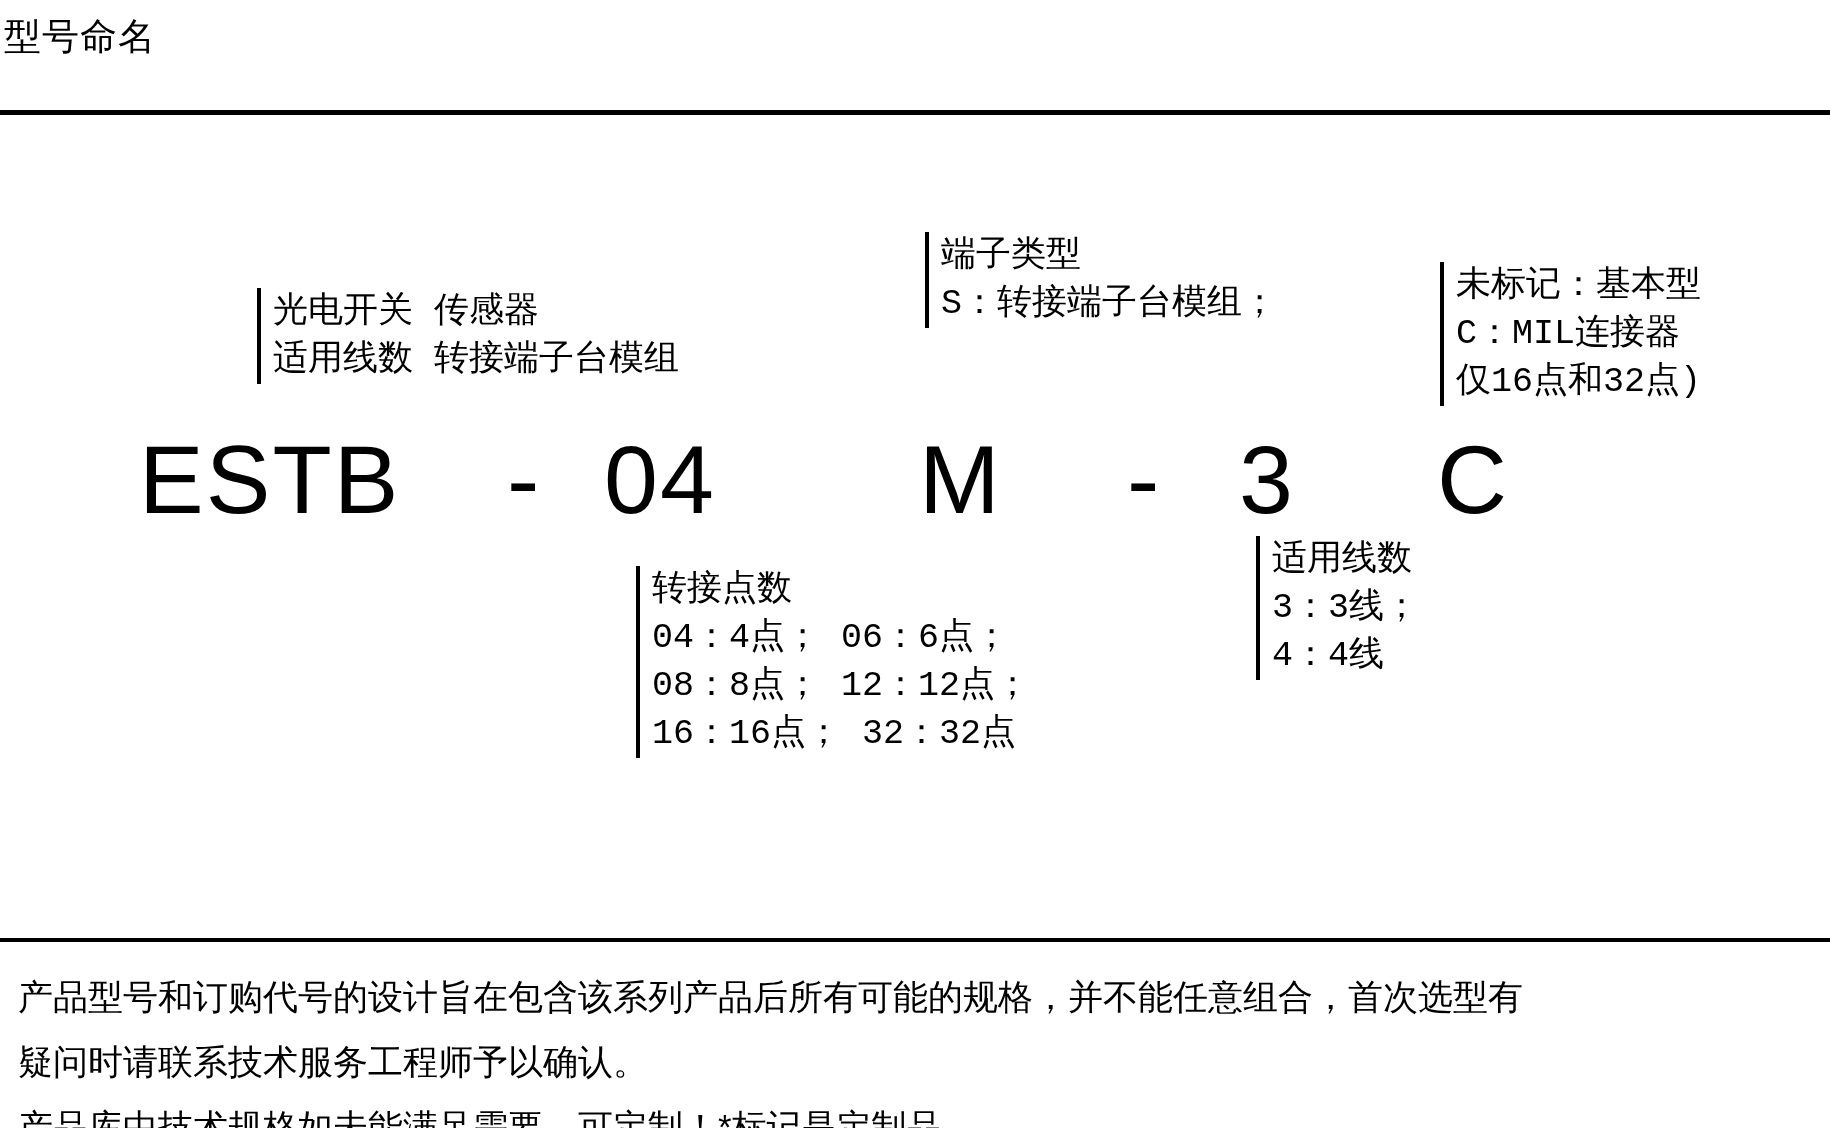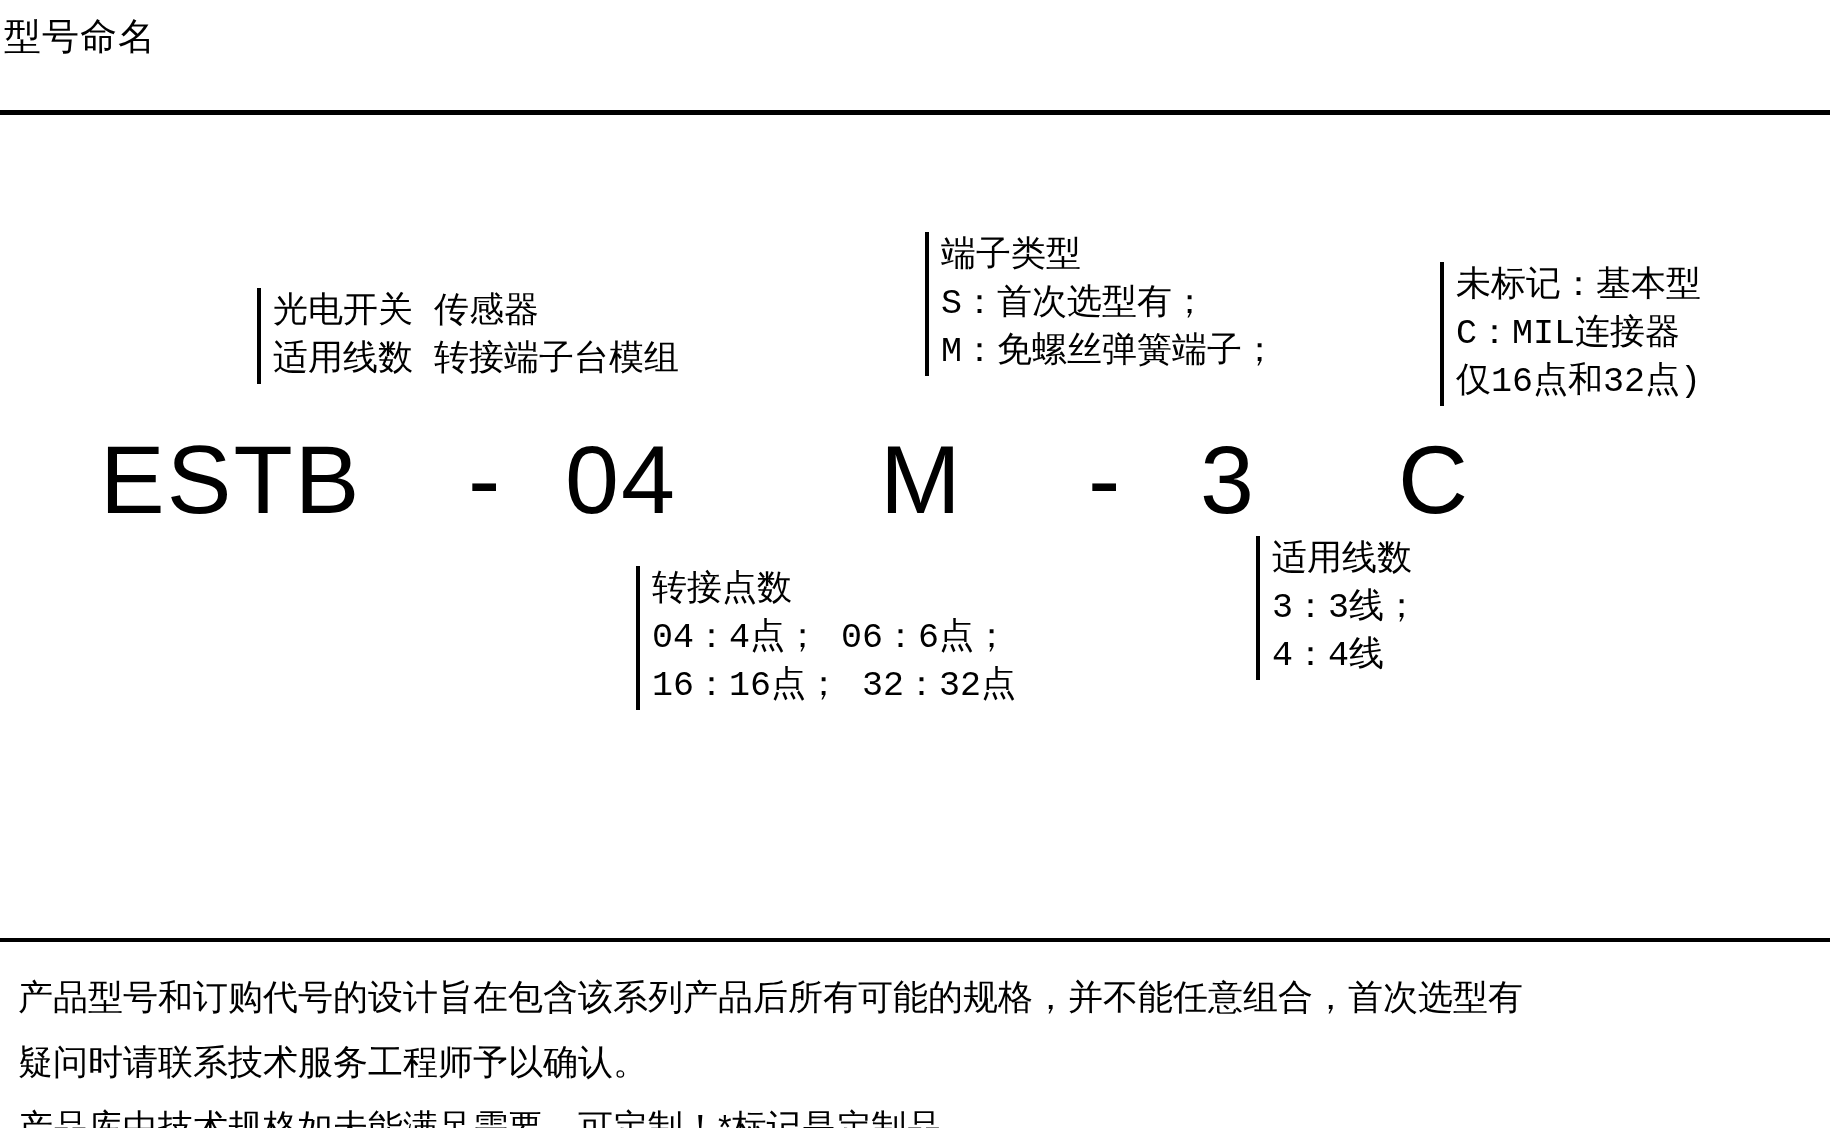--- a/index.html
+++ b/index.html
@@ -77,20 +77,21 @@
     width: 1540px;
     font-size: 97px;
     line-height: 100px;
     letter-spacing: 2px;
     white-space: nowrap;
   }
   .code .seg {
     position: absolute;
     top: 0;
     font-weight: 400;
+    margin-left: 39px;
   }
   #code-estb { left: 100px; }
   #code-dash1 { left: 468px; }
   #code-04 { left: 565px; }
   #code-m  { left: 880px; }
   #code-dash2 { left: 1088px; }
   #code-3  { left: 1200px; }
   #code-c  { left: 1398px; }
 
   
@@ -114,22 +115,21 @@
   <div class="title">型号命名</div>
   <div class="rule-top"></div>
 
   <div class="ann" id="ann-device">
     <span class="line">光电开关 传感器</span>
     <span class="line">适用线数 转接端子台模组</span>
   </div>
 
   <div class="ann" id="ann-terminal">
     <span class="line">端子类型</span>
-    <span class="line">S：首次选型有；</span>
-    <span class="line">M：免螺丝弹簧端子；</span>
+    <span class="line">S：转接端子台模组；</span>
   </div>
 
   <div class="ann" id="ann-mark">
     <span class="line">未标记：基本型</span>
     <span class="line">C：MIL连接器</span>
     <span class="line">仅16点和32点)</span>
   </div>
 
   <div class="code">
     <span class="seg" id="code-estb">ESTB</span>
@@ -137,20 +137,21 @@
     <span class="seg" id="code-04">04</span>
     <span class="seg" id="code-m">M</span>
     <span class="seg" id="code-dash2">-</span>
     <span class="seg" id="code-3">3</span>
     <span class="seg" id="code-c">C</span>
   </div>
 
   <div class="ann" id="ann-points">
     <span class="line">转接点数</span>
     <span class="line">04：4点； 06：6点；</span>
+    <span class="line">08：8点； 12：12点；</span>
     <span class="line">16：16点； 32：32点</span>
   </div>
 
   <div class="ann" id="ann-wires">
     <span class="line">适用线数</span>
     <span class="line">3：3线；</span>
     <span class="line">4：4线</span>
   </div>
 
   <div class="rule-bottom"></div>

